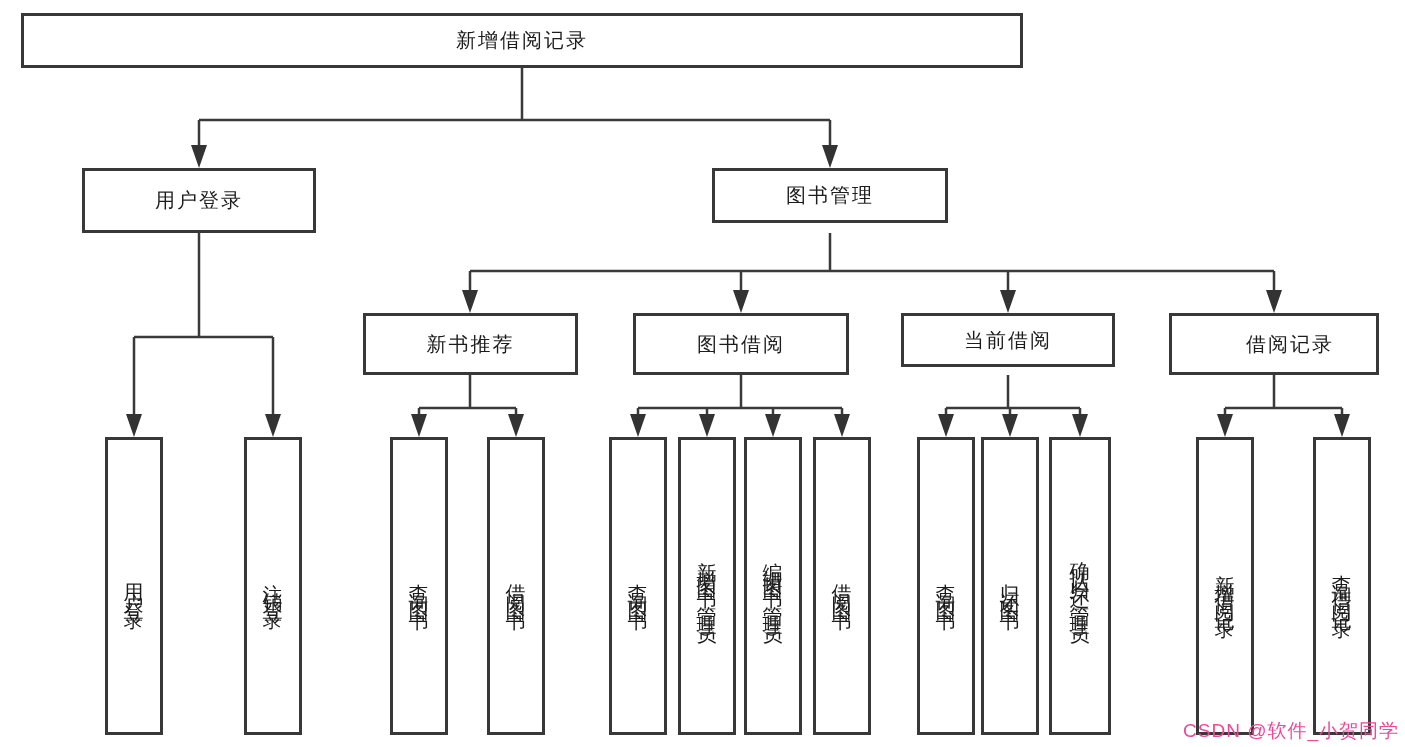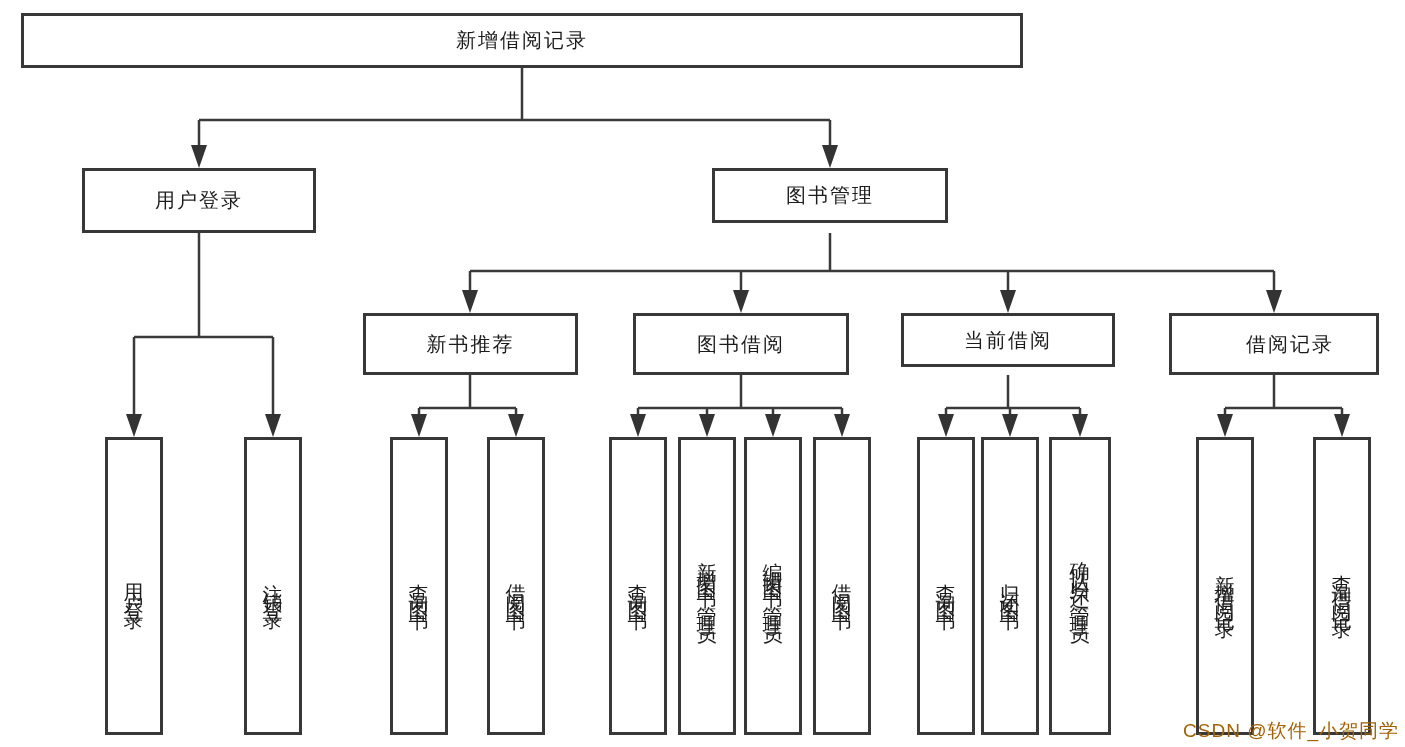--- a/index.html
+++ b/index.html
@@ -77,21 +77,21 @@
   .leaf-g4c2 { left: 981px; }
   .leaf-g4c3 { left: 1049px; width: 62px; }
   .leaf-g5c1 { left: 1196px; }
   .leaf-g5c2 { left: 1313px; }
 
   .watermark {
     position: absolute;
     right: 6px;
     bottom: 3px;
     font-size: 19px;
-    color: #a16207;
+    color: #ec4899;
     letter-spacing: 1px;
     z-index: 5;
     white-space: nowrap;
   }
 </style>
 </head>
 <body>
 
 <div class="canvas">
 

